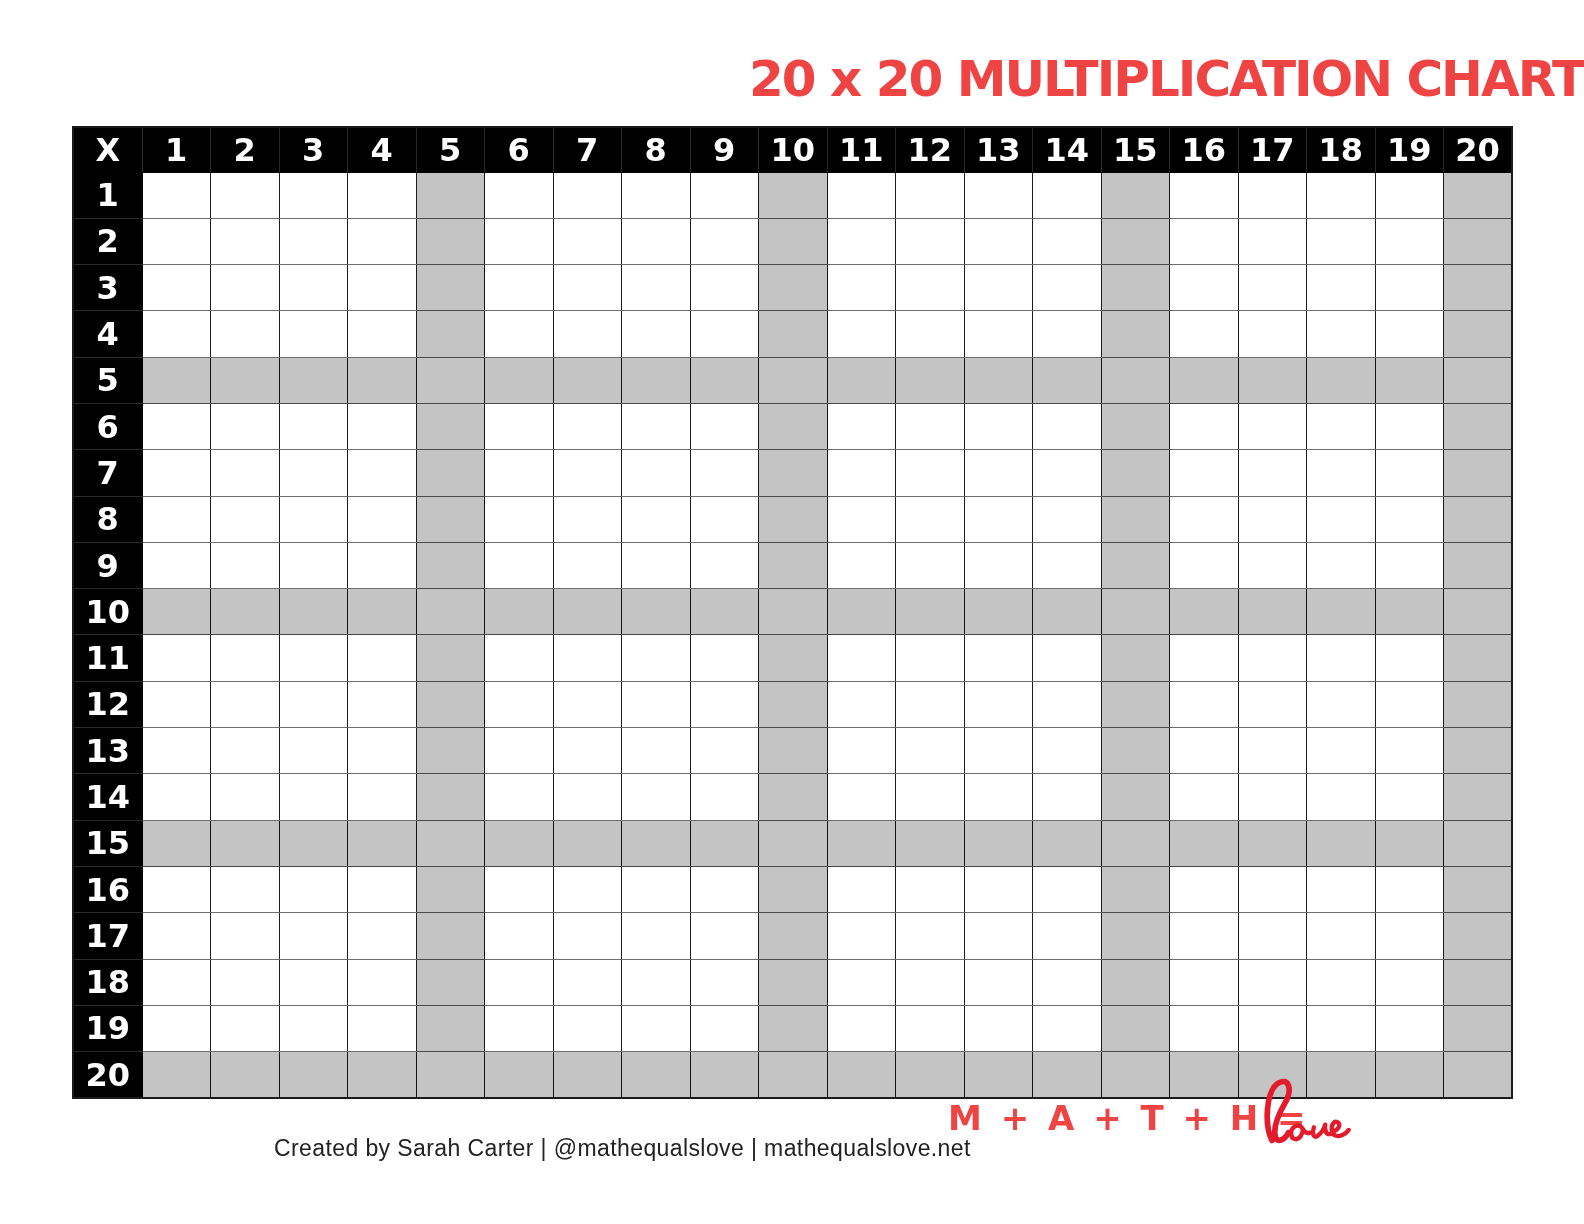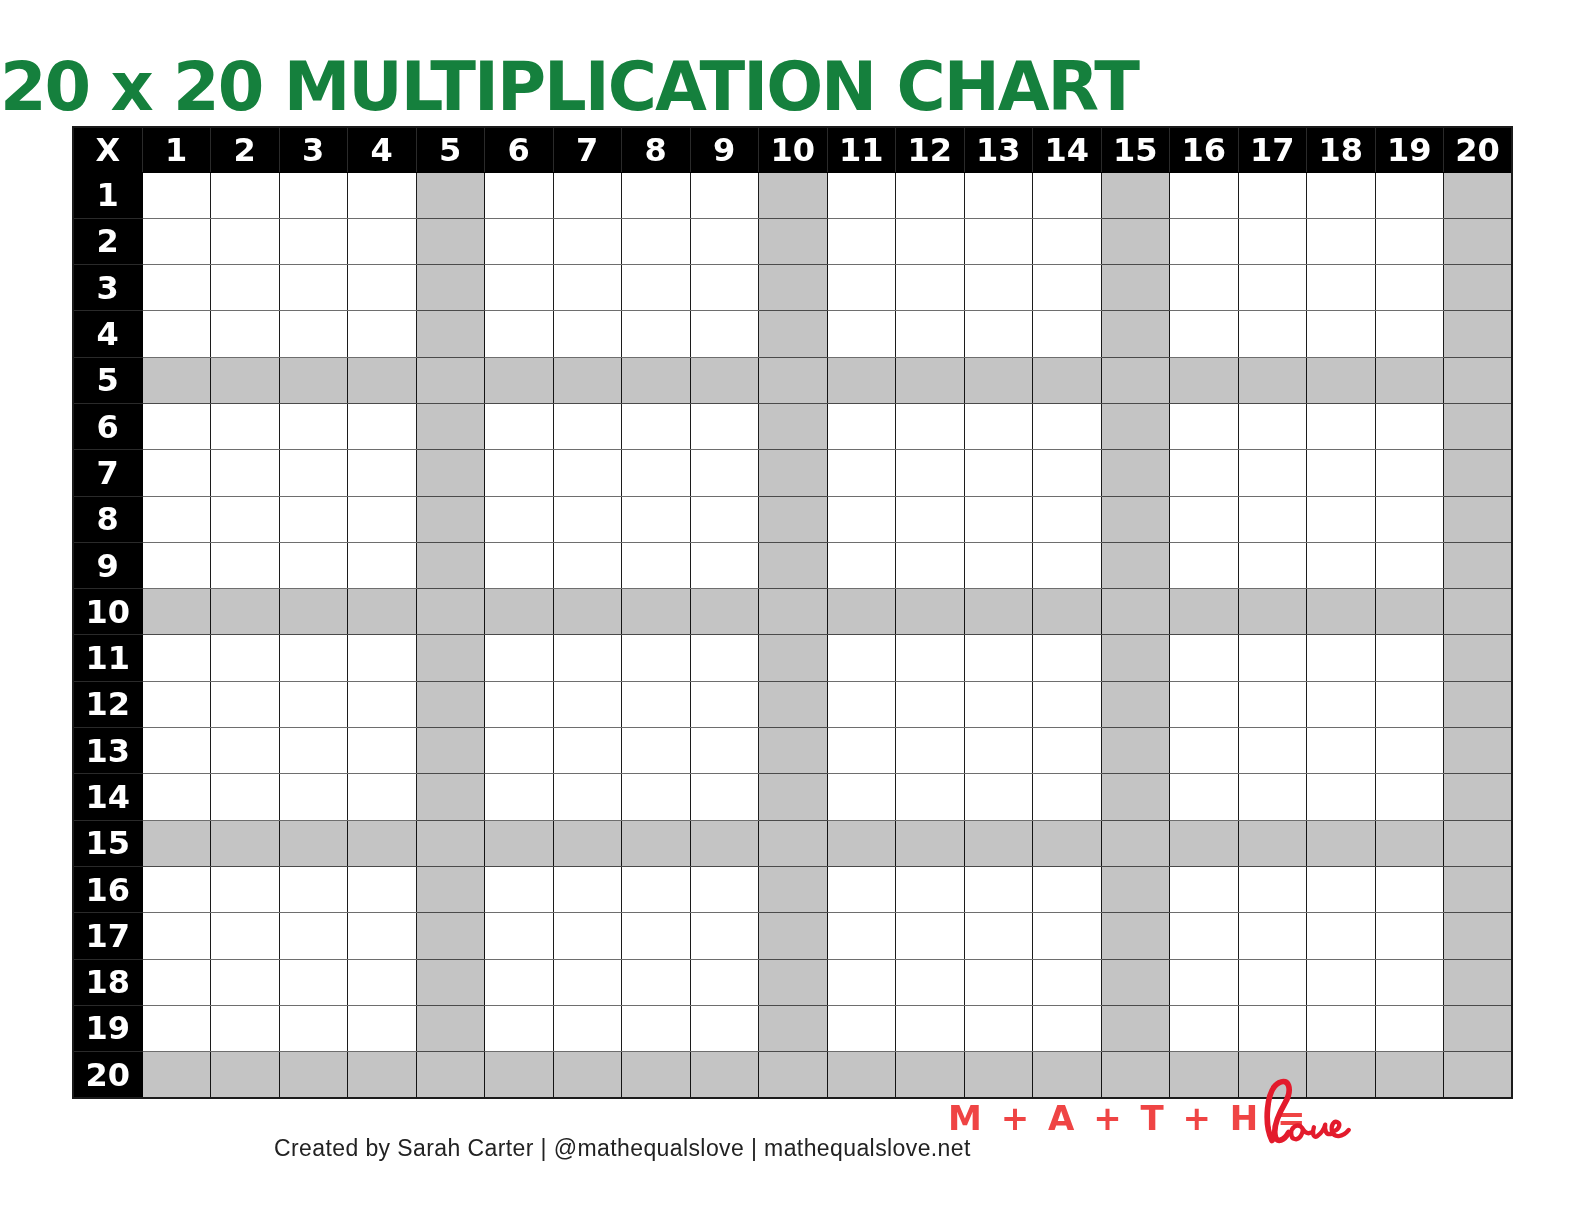--- a/index.html
+++ b/index.html
@@ -14,25 +14,25 @@
     font-family: "DejaVu Sans", "Liberation Sans", sans-serif;
     overflow: hidden;
   }
 
   
   .title {
     position: absolute;
     top: 54px;
     left: 0;
     width: 100%;
-    text-align: left;
-    font-size: 67px;
+    text-align: right;
+    font-size: 50px;
     font-weight: 700;
     letter-spacing: -2px;
-    color: #15803d;
+    color: #ef4444;
     white-space: nowrap;
     line-height: 1;
   }
 
   
   table.grid {
     position: absolute;
     left: 72px;
     top: 126px;
     width: 1441px;

